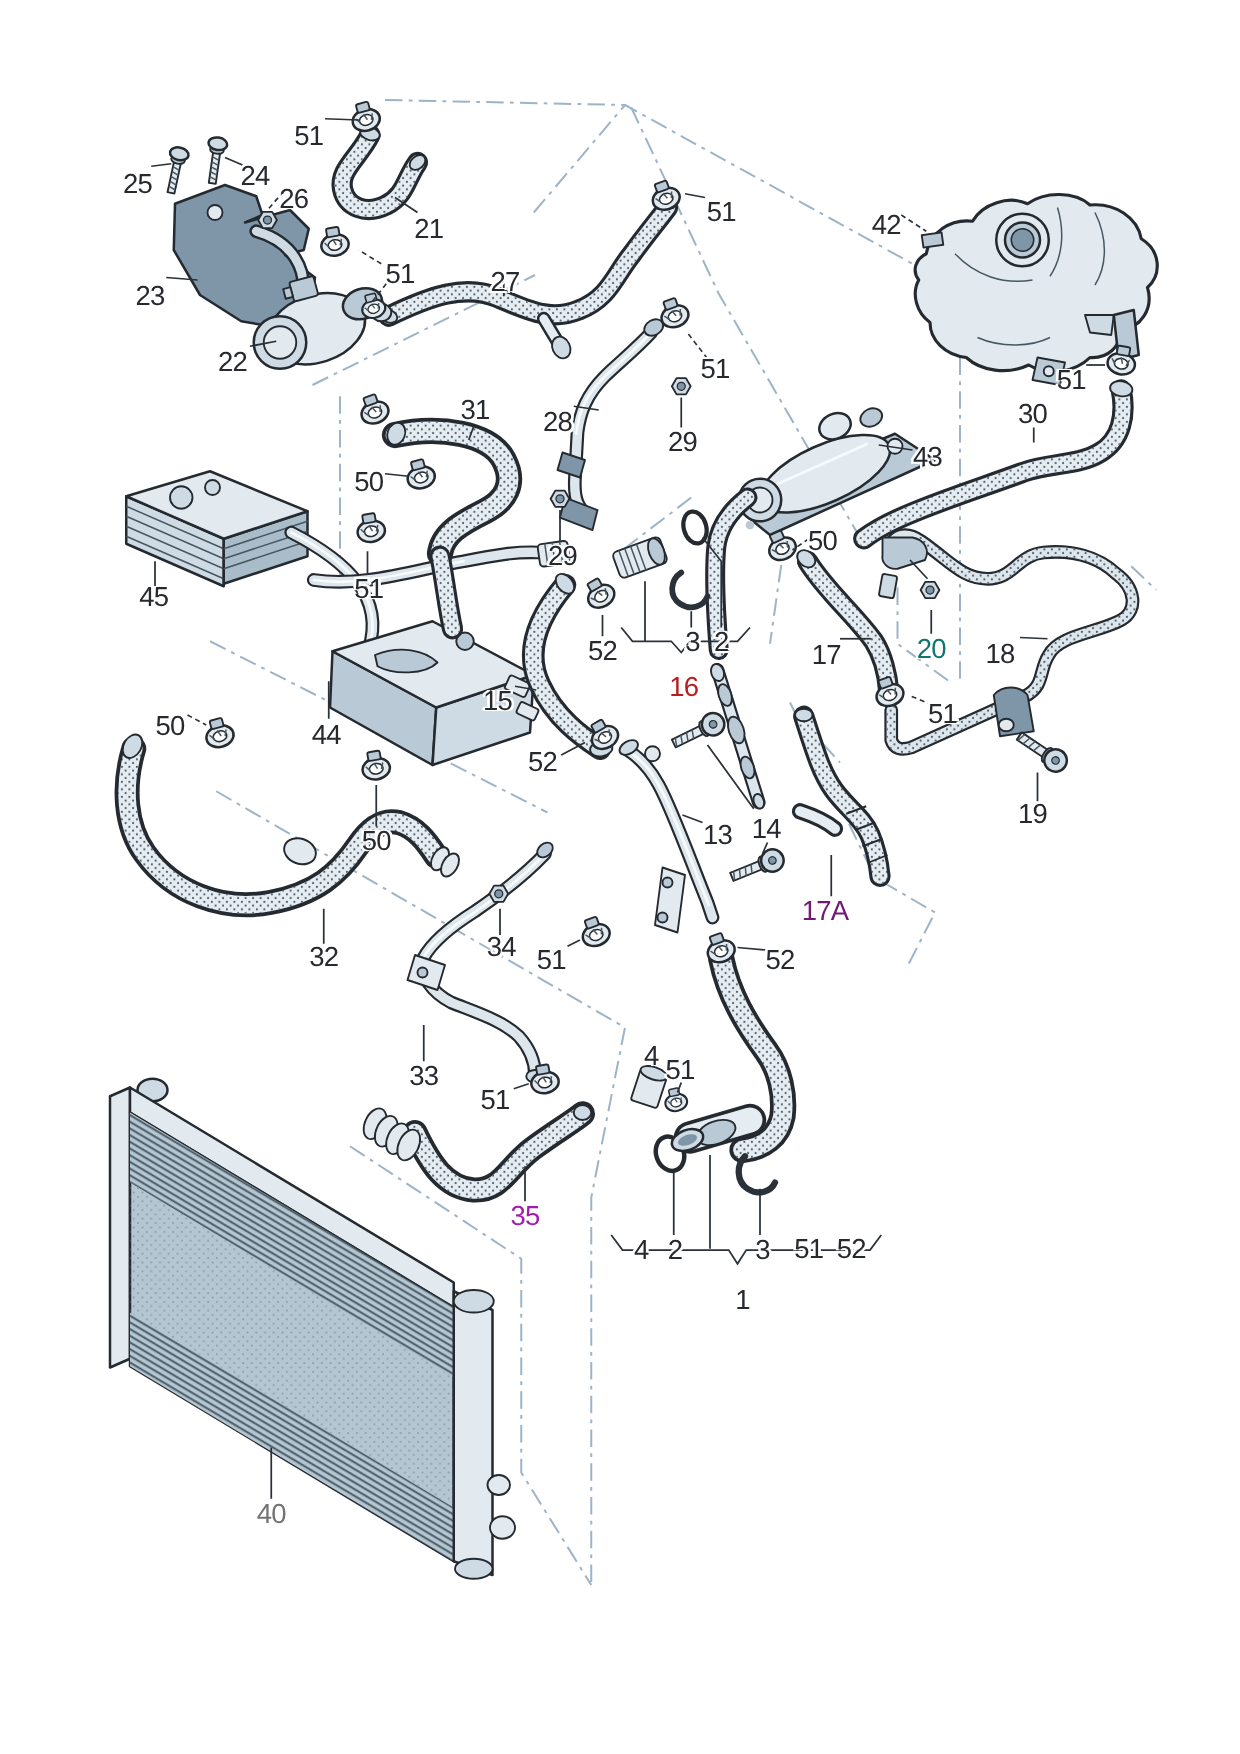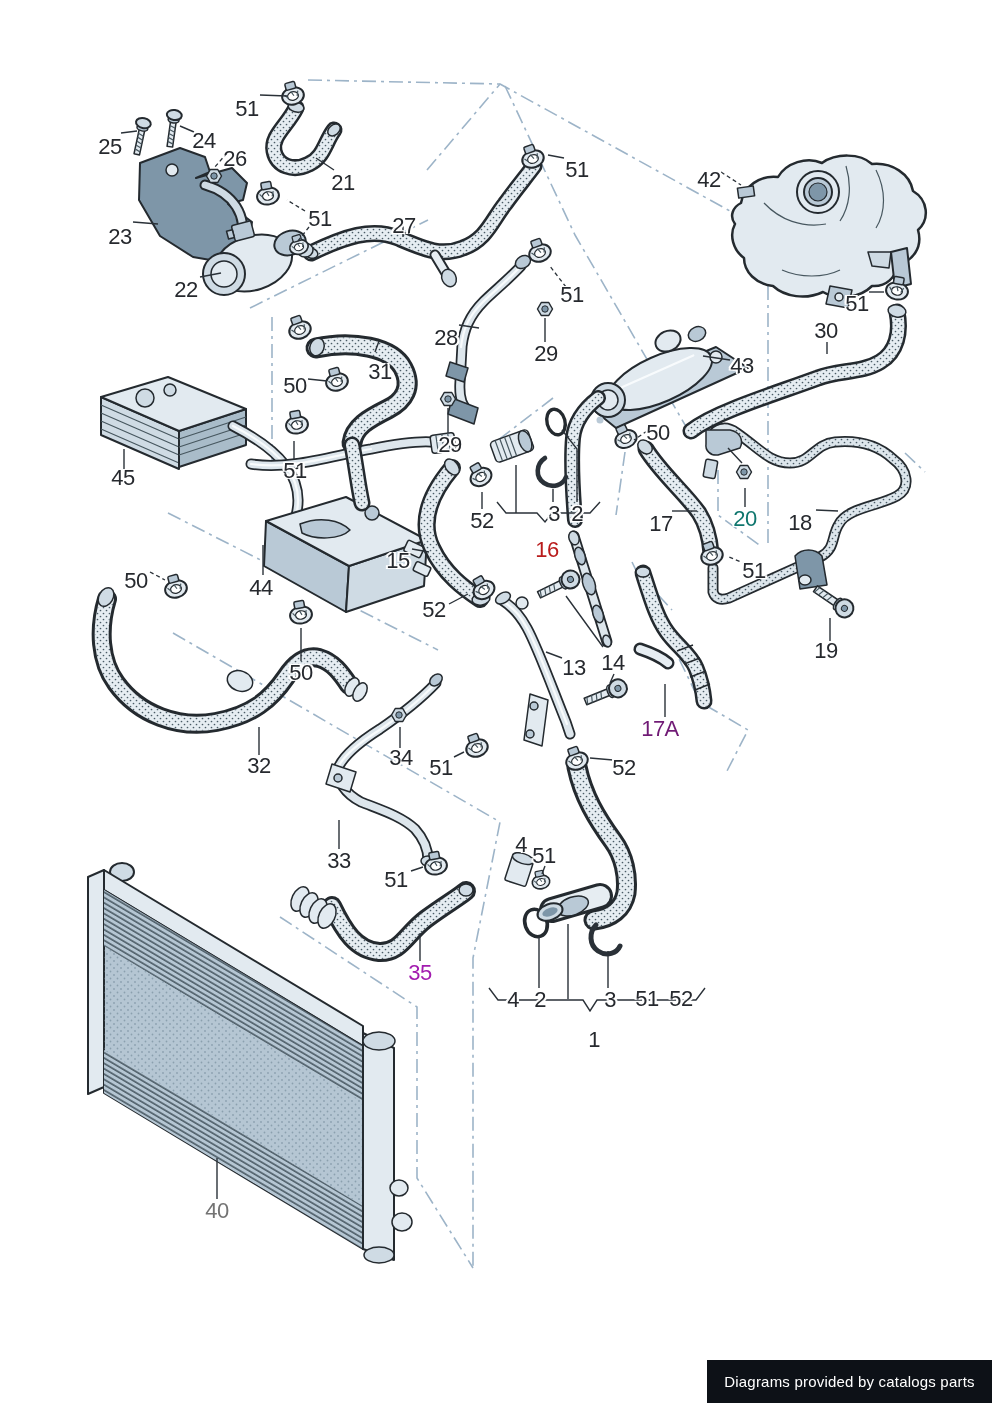--- a/index.html
+++ b/index.html
@@ -447,21 +447,21 @@
       <div class="plabel" style="left: 186px; top: 290px; color: rgb(38, 41, 46);">22</div>
       <div class="plabel" style="left: 404px; top: 226px; color: rgb(38, 41, 46);">27</div>
       <div class="plabel" style="left: 577px; top: 170px; color: rgb(38, 41, 46);">51</div>
       <div class="plabel" style="left: 709px; top: 180px; color: rgb(38, 41, 46);">42</div>
       <div class="plabel" style="left: 857px; top: 304px; color: rgb(38, 41, 46);">51</div>
       <div class="plabel" style="left: 826px; top: 331px; color: rgb(38, 41, 46);">30</div>
       <div class="plabel" style="left: 742px; top: 366px; color: rgb(38, 41, 46);">43</div>
       <div class="plabel" style="left: 446px; top: 338px; color: rgb(38, 41, 46);">28</div>
       <div class="plabel" style="left: 572px; top: 295px; color: rgb(38, 41, 46);">51</div>
       <div class="plabel" style="left: 546px; top: 354px; color: rgb(38, 41, 46);">29</div>
-      <div class="plabel" style="left: 380px; top: 328px; color: rgb(38, 41, 46); margin-top: 44px;">31</div>
+      <div class="plabel" style="left: 380px; top: 328px; color: rgb(38, 41, 46);">31</div>
       <div class="plabel" style="left: 295px; top: 386px; color: rgb(38, 41, 46);">50</div>
       <div class="plabel" style="left: 450px; top: 445px; color: rgb(38, 41, 46);">29</div>
       <div class="plabel" style="left: 658px; top: 433px; color: rgb(38, 41, 46);">50</div>
       <div class="plabel" style="left: 123px; top: 478px; color: rgb(38, 41, 46);">45</div>
       <div class="plabel" style="left: 295px; top: 471px; color: rgb(38, 41, 46);">51</div>
       <div class="plabel" style="left: 482px; top: 521px; color: rgb(38, 41, 46);">52</div>
       <div class="plabel" style="left: 554px; top: 514px; color: rgb(38, 41, 46);">3</div>
       <div class="plabel" style="left: 577px; top: 514px; color: rgb(38, 41, 46);">2</div>
       <div class="plabel" style="left: 661px; top: 524px; color: rgb(38, 41, 46);">17</div>
       <div class="plabel" style="left: 745px; top: 519px; color: #0f766e;">20</div>
@@ -488,17 +488,14 @@
       <div class="plabel" style="left: 420px; top: 973px; color: #a21caf;">35</div>
       <div class="plabel" style="left: 217px; top: 1211px; color: #737373; text-align: center;">40</div>
       <div class="plabel" style="left: 513px; top: 1000px; color: rgb(38, 41, 46);">4</div>
       <div class="plabel" style="left: 540px; top: 1000px; color: rgb(38, 41, 46);">2</div>
       <div class="plabel" style="left: 610px; top: 1000px; color: rgb(38, 41, 46);">3</div>
       <div class="plabel" style="left: 647px; top: 999px; color: rgb(38, 41, 46);">51</div>
       <div class="plabel" style="left: 681px; top: 999px; color: rgb(38, 41, 46);">52</div>
       <div class="plabel" style="left: 594px; top: 1040px; color: rgb(38, 41, 46);">1</div>
     </div>
 
-<div id="footer" style="background: rgb(13, 17, 23); color: rgb(255, 255, 255);">
-  <span>Diagrams provided by catalogs parts</span>
+
 </div>
 
-</div>
-
 </body></html>

